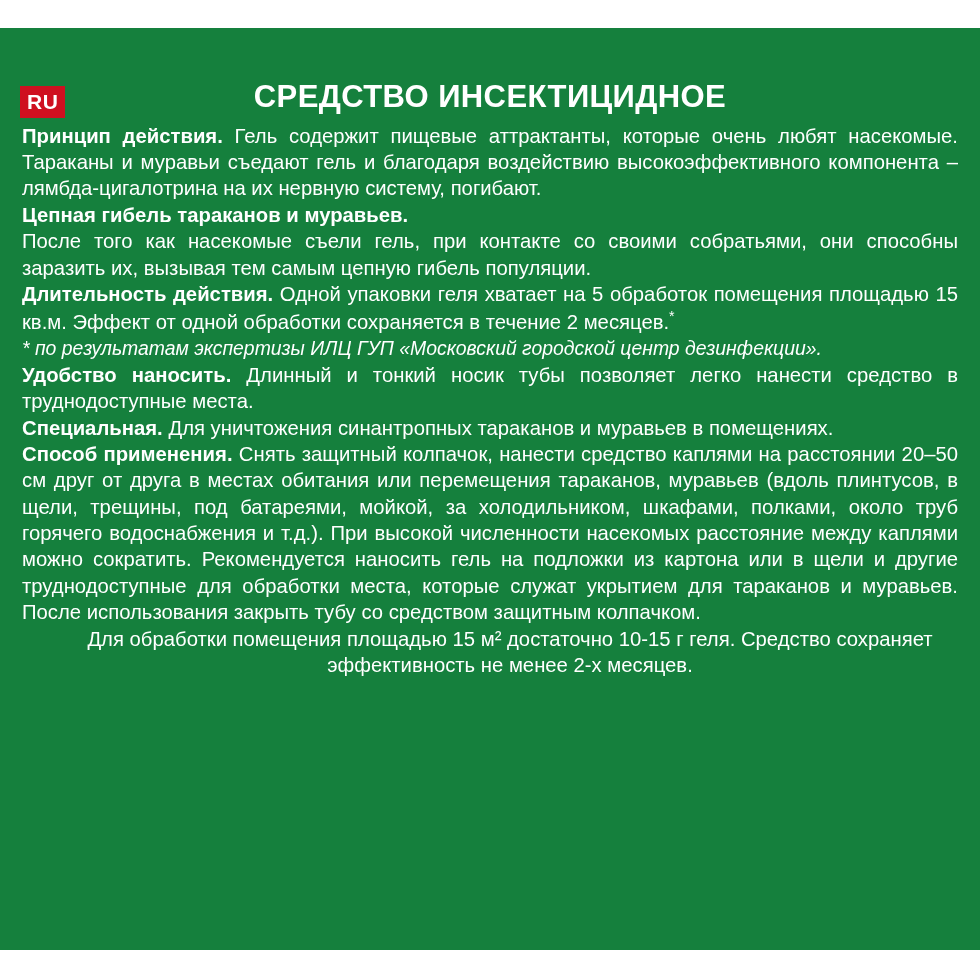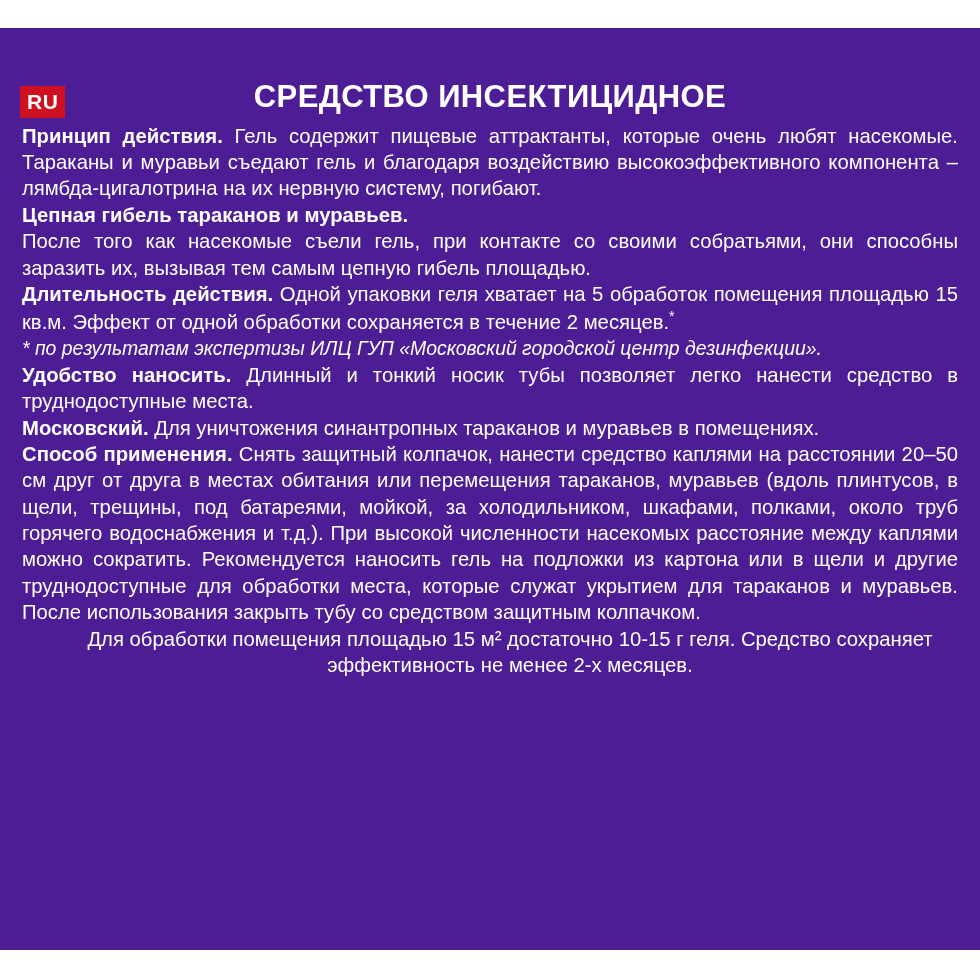--- a/index.html
+++ b/index.html
@@ -18,21 +18,21 @@
     width: 980px;
     height: 980px;
     background: #ffffff;
   }
   .label-panel {
     position: absolute;
     left: 0;
     top: 28px;
     width: 980px;
     height: 922px;
-    background: #4c1d95;
+    background: #15803d;
     color: #ffffff;
     box-sizing: border-box;
     padding: 52px 18px 10px 18px;
   }
   .ru-badge {
     position: absolute;
     left: 20px;
     top: 58px;
     background: #cf1020;
     color: #ffffff;
@@ -109,29 +109,29 @@
 
     <div class="body-text">
 
 
       <p class="para"><span class="lead-in">Принцип действия.</span> <span>Гель содержит пищевые аттрактанты, которые очень любят насекомые. Тараканы и муравьи съедают гель и благодаря воздействию высокоэффективного компонента – лямбда-цигалотрина на их нервную систему, погибают.</span></p>
 
       <p class="para">
           <span class="sub-head">Цепная гибель тараканов и муравьев.</span>
         </p>
 
-      <p class="para"><span>После того как насекомые съели гель, при контакте со своими собратьями, они способны заразить их, вызывая тем самым цепную гибель площадью.</span></p>
+      <p class="para"><span>После того как насекомые съели гель, при контакте со своими собратьями, они способны заразить их, вызывая тем самым цепную гибель популяции.</span></p>
 
       <p class="para"><span class="lead-in">Длительность действия.</span> <span>Одной упаковки геля хватает на 5 обработок помещения площадью 15 кв.м. Эффект от одной обработки сохраняется в течение 2 месяцев.</span><span class="sup">*</span></p>
 
       <p class="para"><span class="italic-note">* по результатам экспертизы ИЛЦ ГУП «Московский городской центр дезинфекции».</span></p>
 
       <p class="para"><span class="lead-in">Удобство наносить.</span> <span>Длинный и тонкий носик тубы позволяет легко нанести средство в труднодоступные места.</span></p>
 
-      <p class="para"><span class="lead-in">Московский.</span> <span>Для уничтожения синантропных тараканов и муравьев в помещениях.</span></p>
+      <p class="para"><span class="lead-in">Специальная.</span> <span>Для уничтожения синантропных тараканов и муравьев в помещениях.</span></p>
 
       <p class="para"><span class="lead-in">Способ применения.</span> <span>Снять защитный колпачок, нанести средство каплями на расстоянии 20–50 см друг от друга в местах обитания или перемещения тараканов, муравьев (вдоль плинтусов, в щели, трещины, под батареями, мойкой, за холодильником, шкафами, полками, около труб горячего водоснабжения и т.д.). При высокой численности насекомых расстояние между каплями можно сократить. Рекомендуется наносить гель на подложки из картона или в щели и другие труднодоступные для обработки места, которые служат укрытием для тараканов и муравьев. После использования закрыть тубу со средством защитным колпачком.</span></p>
 
       <p class="para last"><span>Для обработки помещения площадью 15 м² достаточно 10-15 г геля. Средство сохраняет эффективность не менее 2-х месяцев.</span></p>
 
     </div>
   </div>
 </div>
 
 </body></html>

